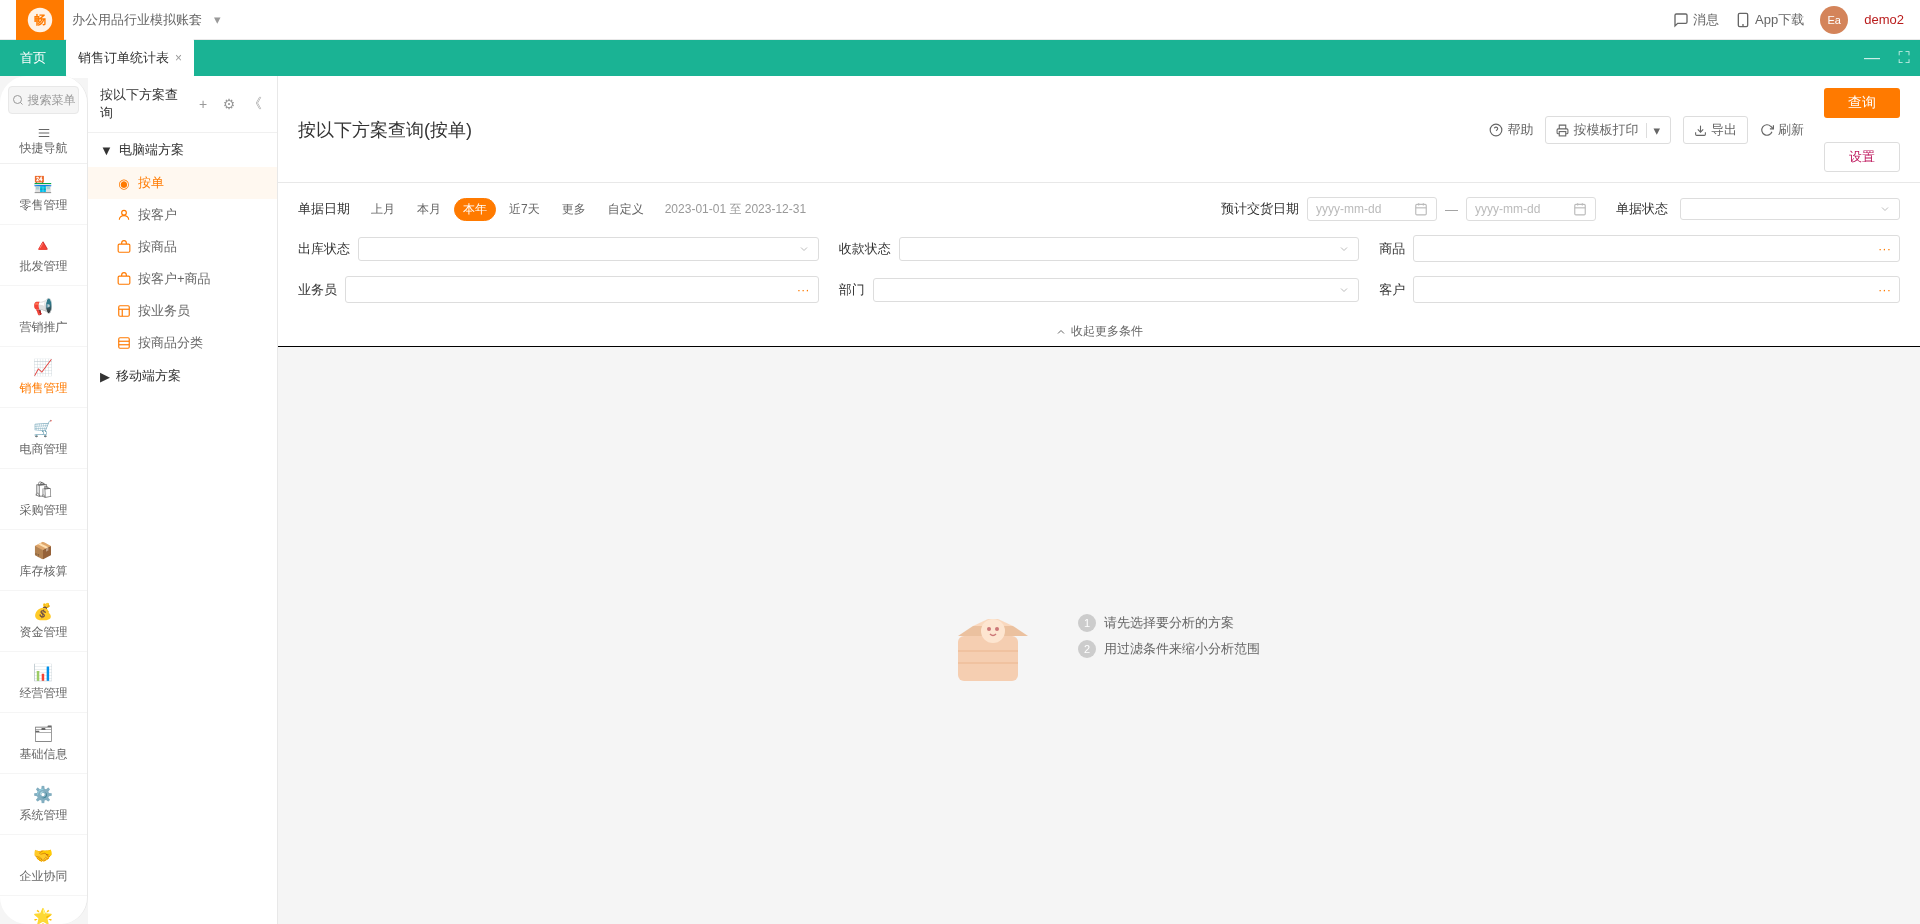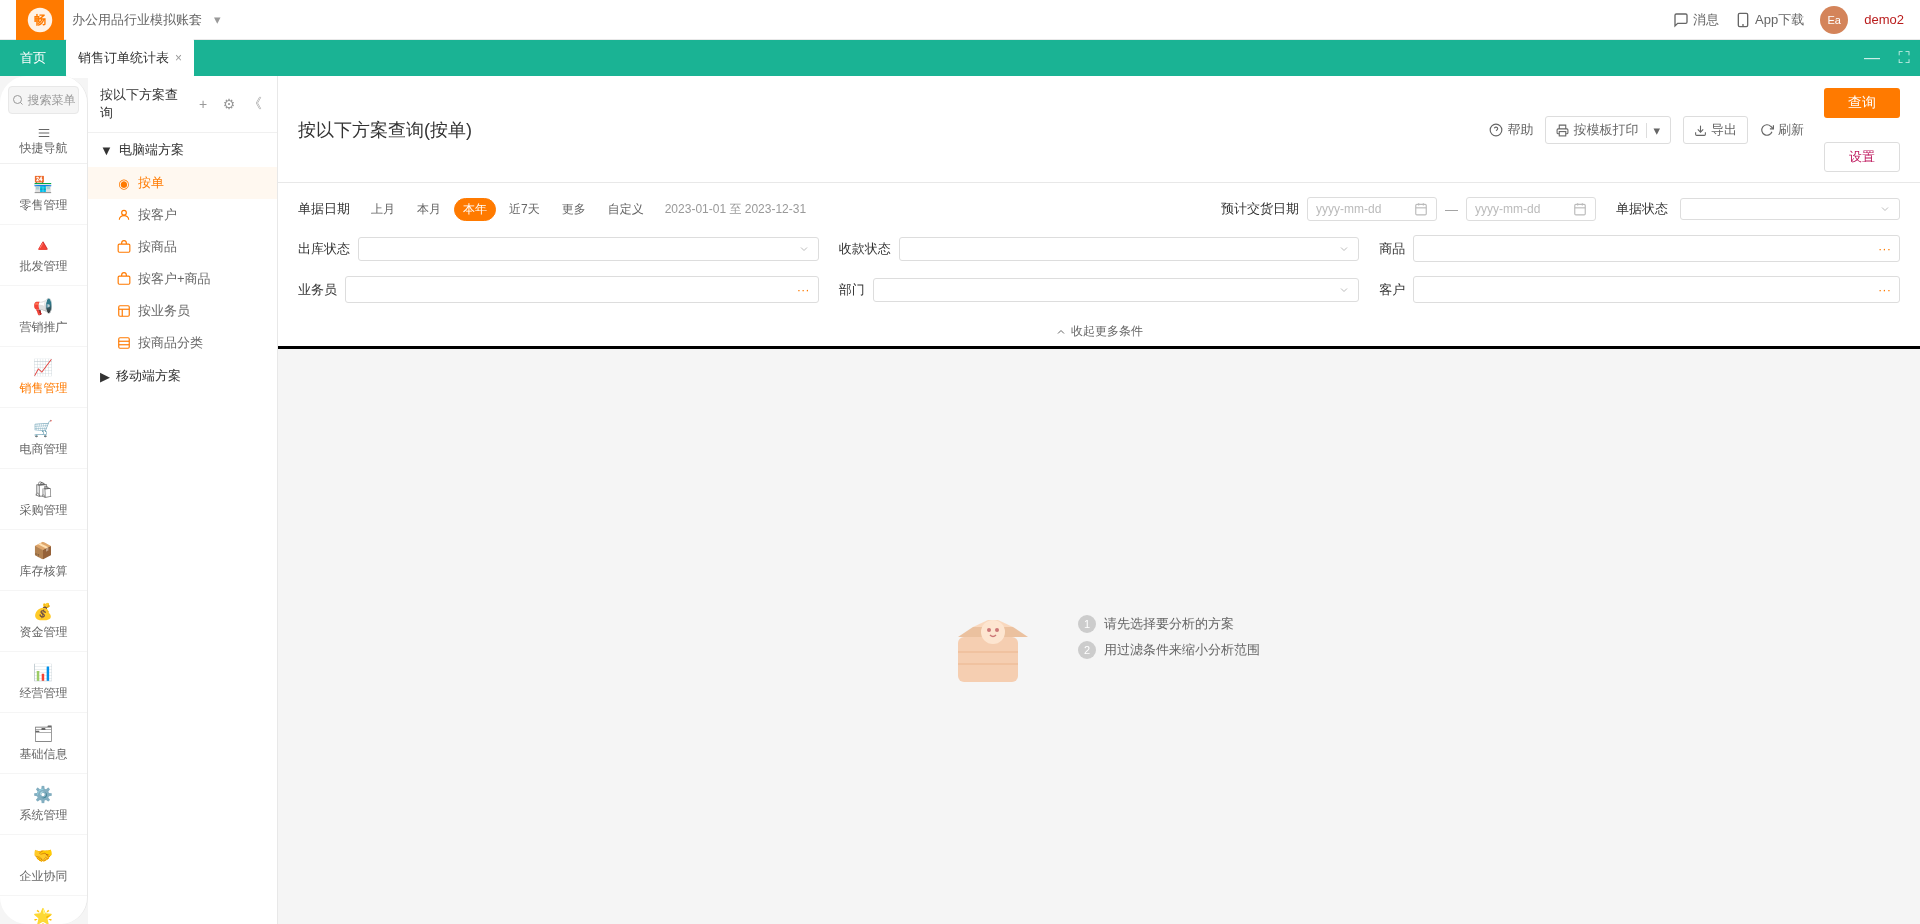--- a/index.html
+++ b/index.html
@@ -64,21 +64,21 @@
     .filter-label { font-size: 13px; color: #333; white-space: nowrap; min-width: 56px; }
     .date-quick-btns { display: flex; align-items: center; gap: 4px; }
     .date-quick-btn { padding: 2px 8px; border-radius: 3px; cursor: pointer; font-size: 12px; color: #666; border: 1px solid transparent; }
     .date-quick-btn.active { background: #ff7a00; color: #fff; border-color: #ff7a00; border-radius: 12px; }
     .date-range-text { font-size: 12px; color: #999; margin-left: 4px; }
     .date-input { display: flex; align-items: center; gap: 4px; border: 1px solid #ddd; border-radius: 3px; padding: 4px 8px; min-width: 130px; color: #bbb; font-size: 12px; cursor: pointer; }
     .date-sep { color: #999; }
 
     .status-select { display: flex; align-items: center; border: 1px solid #ddd; border-radius: 3px; padding: 4px 8px; min-width: 180px; cursor: pointer; font-size: 13px; color: #bbb; flex: 1; max-width: 320px; }
 
-    .collapse-bar { display: flex; align-items: center; justify-content: center; padding: 6px 0; background: #fff; border-bottom: 3px solid #000000; cursor: pointer; color: #666; font-size: 12px; gap: 4px; }
+    .collapse-bar { display: flex; align-items: center; justify-content: center; padding: 6px 0; background: #fff; border-bottom: 1px solid #000000; cursor: pointer; color: #666; font-size: 12px; gap: 4px; }
 
     
     .data-area { flex: 1; display: flex; align-items: center; justify-content: center; flex-direction: column; background: #f5f5f5; overflow: auto; }
     .empty-state { display: flex; align-items: center; gap: 30px; }
     .empty-tips { display: flex; flex-direction: column; gap: 8px; }
     .empty-tip-item { display: flex; align-items: center; gap: 8px; font-size: 13px; color: #666; }
     .tip-num { width: 18px; height: 18px; border-radius: 50%; background: #ddd; display: flex; align-items: center; justify-content: center; font-size: 11px; color: #fff; flex-shrink: 0; }
 
     
     .query-btn { background: #ff7a00; color: #fff; border: none; border-radius: 3px; padding: 6px 24px; font-size: 14px; cursor: pointer; display: block; margin-bottom: 4px; }

